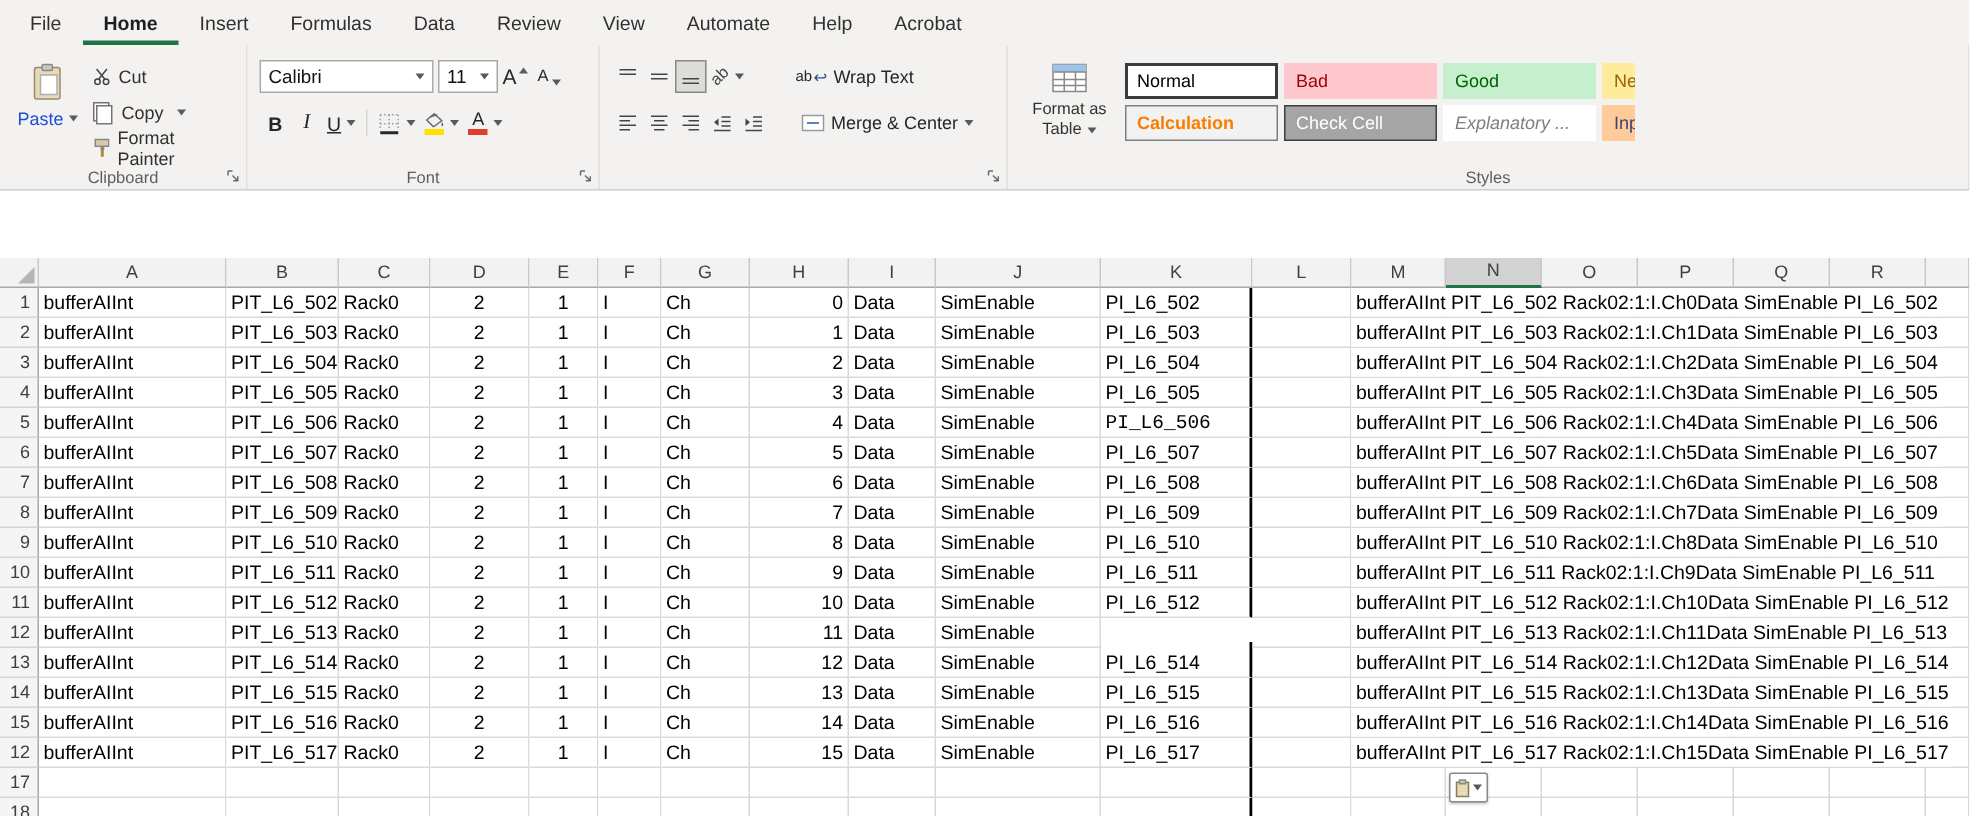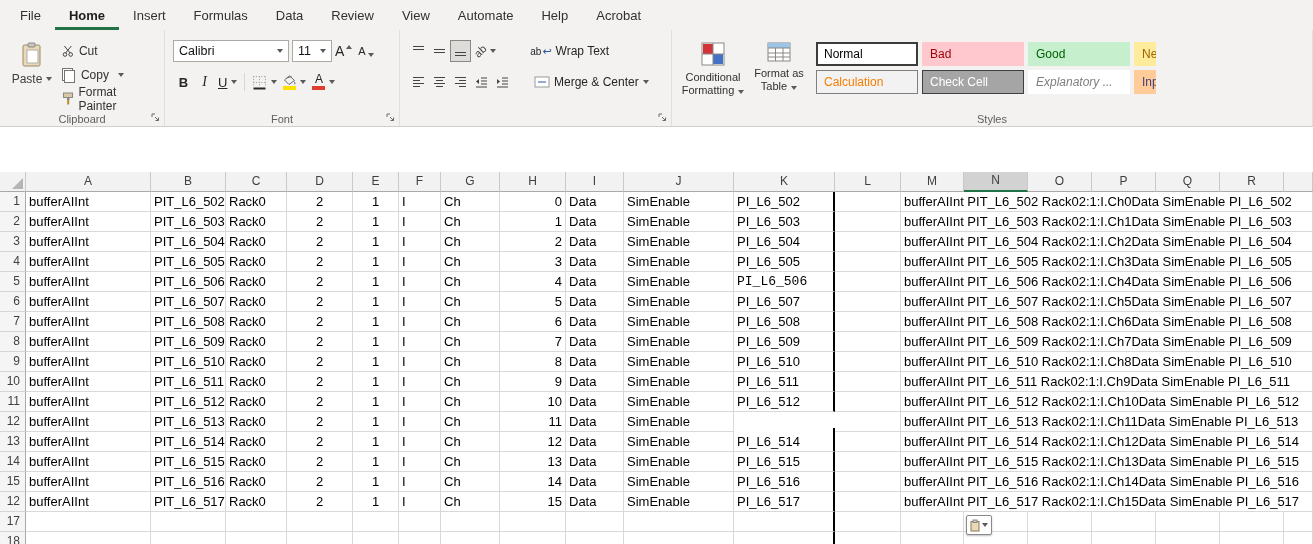--- a/index.html
+++ b/index.html
@@ -31,21 +31,21 @@
   .tchev{width:0;height:0;display:inline-block;border-left:3px solid transparent;border-right:3px solid transparent;flex:none;}
   .tchev.up{border-bottom:4px solid #5a5a5a;margin:-8px 0 0 2px;}
   .tchev.down{border-top:4px solid #5a5a5a;margin:8px 0 0 2px;}
   .stack{display:inline-flex;flex-direction:column;align-items:center;gap:1px;}
   .swatch{width:13px;height:4px;display:block;}
   .fc-a{font-size:12px;line-height:11px;}
   .vline{width:1px;height:18px;background:#d8d6d2;margin:0 4px;flex:none;}
   
   .clip-inner{display:flex;margin-top:2px;}
   .paste-btn{width:50px;display:flex;flex-direction:column;align-items:center;padding-top:6px;gap:4px;}
-  .paste-label{font-size:12px;display:flex;align-items:center;color:#404040;}
+  .paste-label{font-size:12px;display:flex;align-items:center;color:#1d4ed8;}
   .clip-col{display:flex;flex-direction:column;margin-left:2px;margin-top:4px;gap:3px;}
   .sbtn{display:flex;align-items:center;gap:5px;font-size:12px;color:#323130;height:21px;padding:0 4px;}
   .copy-ic{position:relative;width:9px;height:11px;border:1px solid #767472;background:#fff;margin-right:3px;flex:none;}
   .copy-ic::after{content:"";position:absolute;left:1px;top:1px;width:9px;height:11px;border:1px solid #767472;background:#fff;}
   
   .orient{transform:rotate(-45deg);font-size:11px;display:inline-block;color:#444;}
   .wrap-btn{margin-left:28px;}
   .merge-btn{margin-left:18px;}
   .wrap-ab{font-size:10px;color:#262626;}
   .ret{color:#2b579a;font-size:11px;margin-left:1px;}
@@ -279,42 +279,33 @@
       <svg class="launcher" width="11" height="11">
         <path d="M2 2h3M2 2v3" fill="none" stroke="#6a6a6a"></path>
           <path d="M5 5l3.5 3.5M8.5 5.5v3h-3" fill="none" stroke="#6a6a6a"></path>
       </svg>
     </div>
 
 
     <div class="rgroup g-styles">
       <div class="styles-inner">
         <div class="bigbtn">
-          <svg width="25" height="25">
-            <rect x="1" y="1" width="22" height="22" fill="#fff" stroke="#8a8886"></rect>
-            <rect x="2" y="2" width="10" height="10" fill="#d13438"></rect>
-            <rect x="12" y="12" width="10" height="10" fill="#4472c4"></rect>
-            <path d="M1 12h22M12 1v22" stroke="#8a8886"></path>
-          </svg>
-          <div class="bb-label"><span>Conditional Formatting</span><span class="chev"></span></div>
-        </div>
-        <div class="bigbtn">
           <svg width="25" height="21">
             <rect x="1" y="1" width="22" height="18" fill="#fff" stroke="#8a8886"></rect>
             <rect x="1" y="1" width="22" height="5" fill="#9dc3e6"></rect>
             <path d="M1 6h22M1 11h22M1 15h22M8.5 6v13M16 6v13" stroke="#8a8886"></path>
           </svg>
           <div class="bb-label"><span>Format as Table</span><span class="chev"></span></div>
         </div>
         <div class="sgallery" id="style-gallery">
             <div class="sg-item sel" style="background: rgb(255, 255, 255); color: rgb(0, 0, 0);">Normal</div>
             <div class="sg-item" style="background: rgb(255, 199, 206); color: rgb(156, 0, 6);">Bad</div>
             <div class="sg-item" style="background: rgb(198, 239, 206); color: rgb(0, 97, 0);">Good</div>
             <div class="sg-item" style="background: rgb(255, 235, 156); color: rgb(156, 101, 0);">Neutral</div>
-            <div class="sg-item" style="background: rgb(242, 242, 242); color: rgb(250, 125, 0); border: 1px solid rgb(127, 127, 127);">Calculation</div>
+            <div class="sg-item" style="background: rgb(242, 242, 242); color: rgb(250, 125, 0); border: 1px solid rgb(127, 127, 127); font-weight: bold;">Calculation</div>
             <div class="sg-item" style="background: rgb(165, 165, 165); color: rgb(255, 255, 255); border: 1px solid rgb(63, 63, 63);">Check Cell</div>
             <div class="sg-item it" style="background: rgb(255, 255, 255); color: rgb(127, 127, 127);">Explanatory ...</div>
             <div class="sg-item" style="background: rgb(255, 204, 153); color: rgb(63, 63, 118);">Input</div>
           </div>
       </div>
       <span class="rgroup-label">Styles</span>
     </div>
   </div>
 
 

